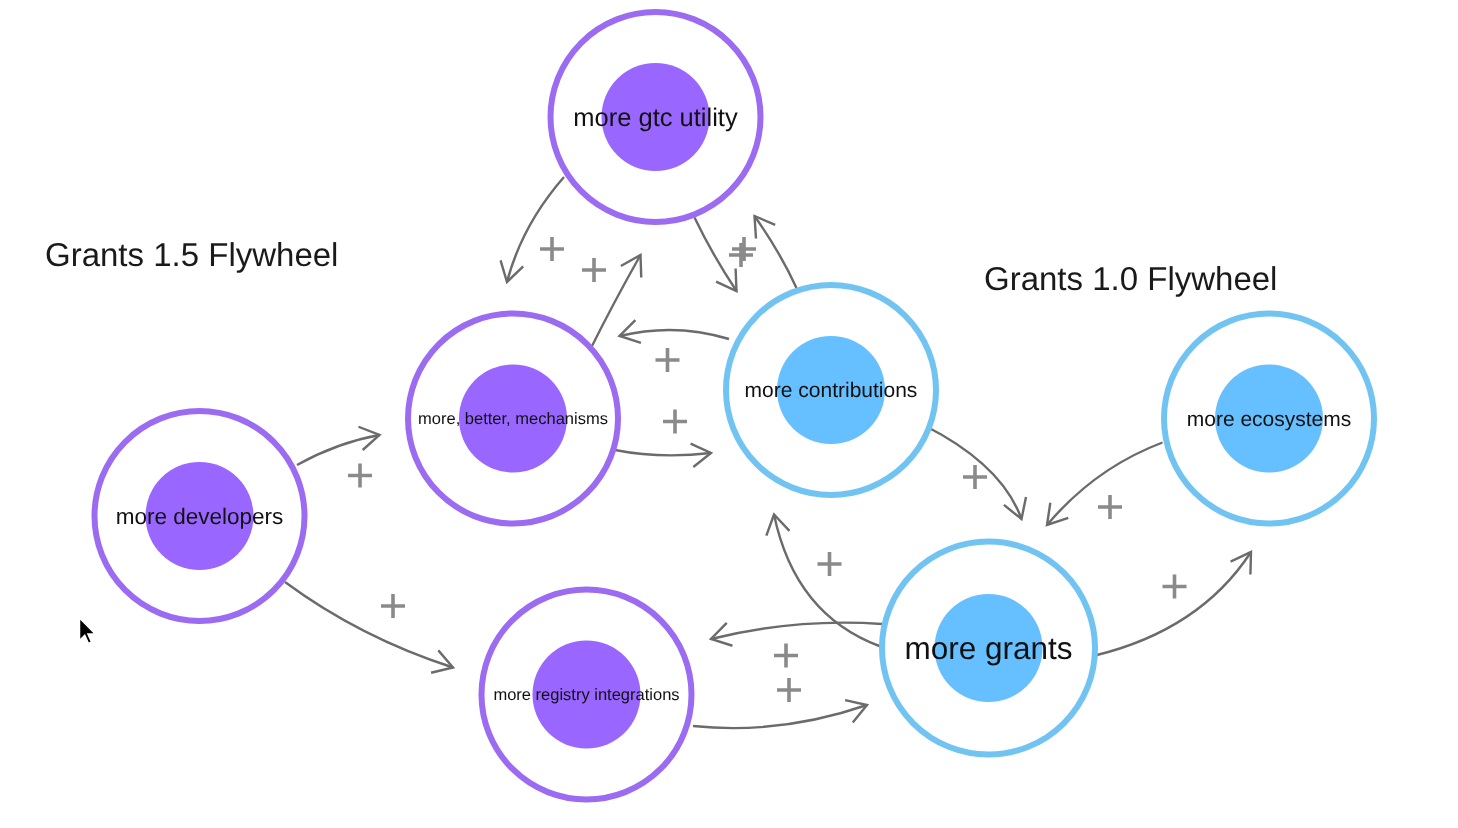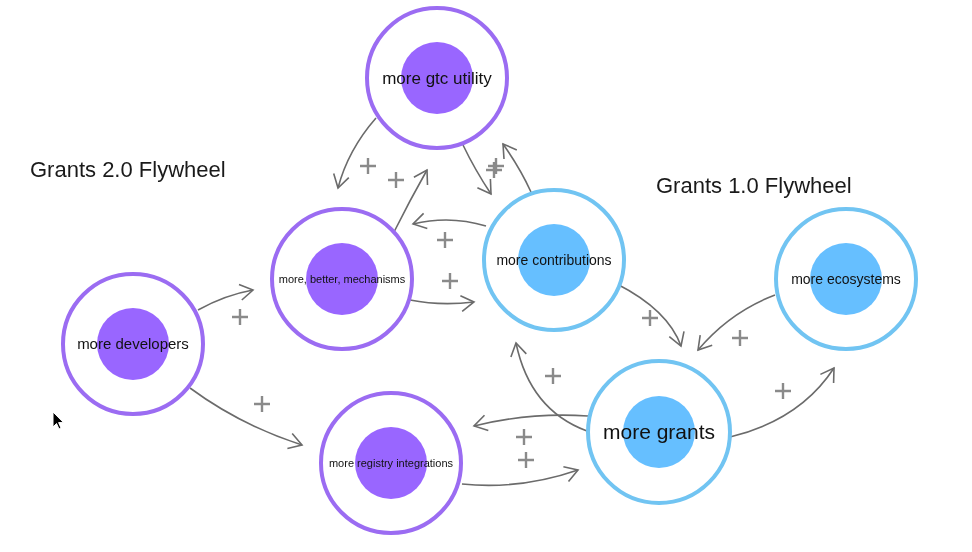--- a/index.html
+++ b/index.html
@@ -7,21 +7,21 @@
     #diagram { position: absolute; left: 0; top: 0; width: 972px; height: 552px; }
     .title { position: absolute; font-size: 22px; color: #1a1a1a; white-space: nowrap; font-family: "Liberation Sans", sans-serif; }
     .node-label { font-family: "Liberation Sans", sans-serif; fill: #111111; }
     .edge { fill: none; stroke: #6b6b6b; stroke-width: 1.6; }
     .plus { fill: none; stroke: #8a8a8a; stroke-width: 2.4; }
     #cursor { position: absolute; left: 52px; top: 411px; }
   </style>
 </head>
 <body>
 
-<div class="title" style="left:30px; top:157px;">Grants 2.0 Flywheel</div>
+<div class="title" style="left:30px; top:157px;">Grants 1.5 Flywheel</div>
 <div class="title" style="left:656px; top:173px;text-align:center;">Grants 1.0 Flywheel</div>
 
 <svg id="diagram" xmlns="http://www.w3.org/2000/svg" width="972" height="552" viewBox="0 0 972 552">
   <g id="edges-layer">
       <g>
         <path d="M376 118 Q348 150 338 188" class="edge" stroke="#6b6b6b"></path>
         <path d="M333.7 173.6 L338 188 L348.8 177.6" class="edge" stroke="#6b6b6b"></path>
       </g>
       <g>
         <path d="M394 232 Q410 200 427 170" class="edge" stroke="#6b6b6b"></path>

